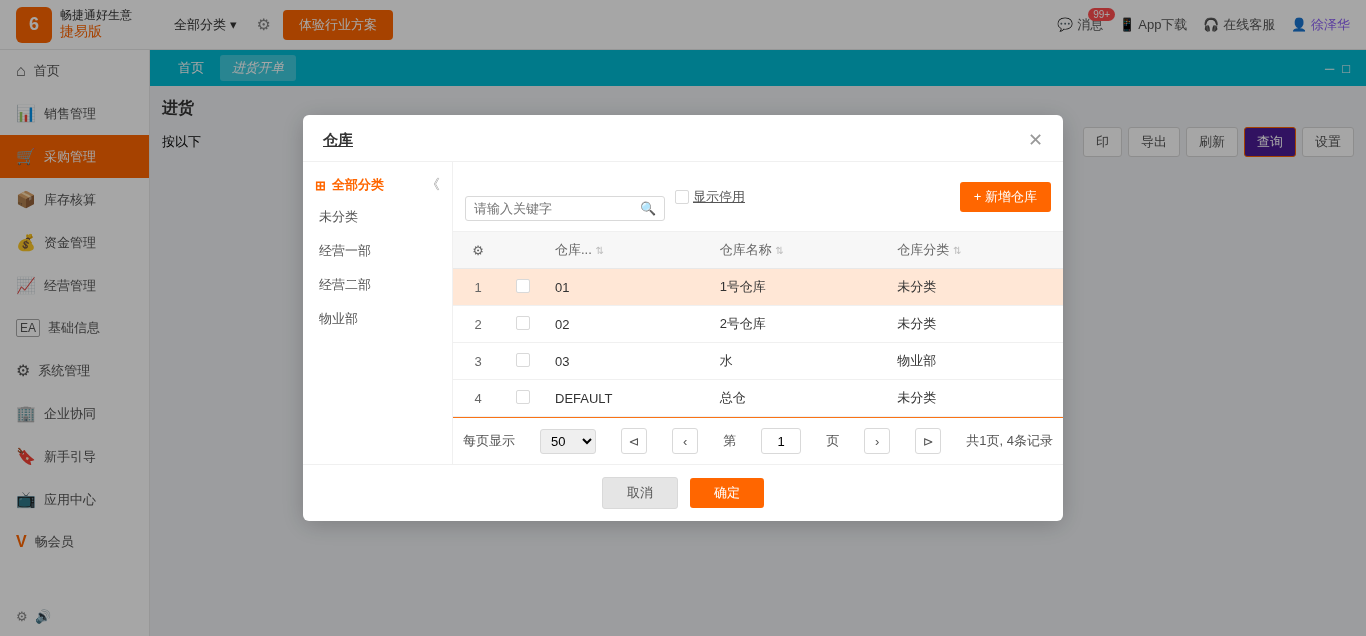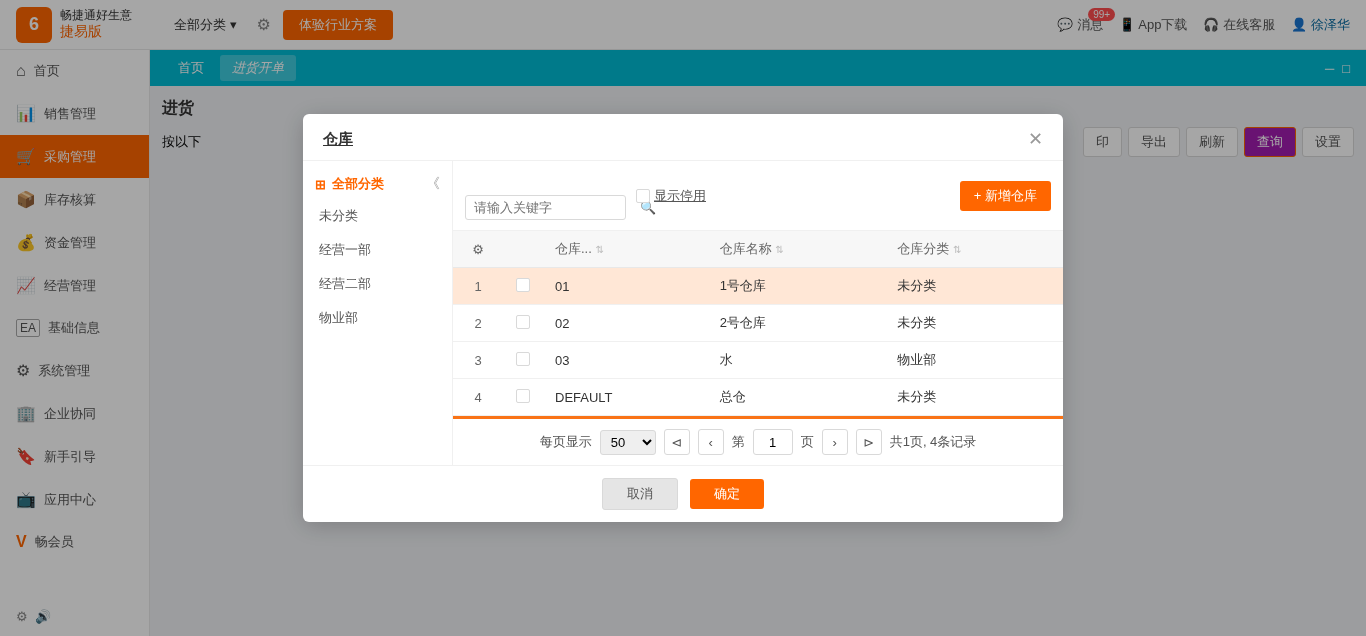--- a/index.html
+++ b/index.html
@@ -65,21 +65,21 @@
     }
     .badge {
       background: #ff4d4f;
       color: #fff;
       border-radius: 8px;
       font-size: 10px;
       padding: 1px 5px;
       position: absolute;
       top: -8px; right: -12px;
     }
-    .user-name { color: #0369a1; }
+    .user-name { color: #8b5cf6; }
 
     
     .layout { display: flex; height: calc(100vh - 50px); }
 
     
     .sidebar {
       width: 150px;
       background: #fff;
       border-right: 1px solid #e8e8e8;
       display: flex;
@@ -160,21 +160,21 @@
     .toolbar-btn {
       border: 1px solid #d9d9d9;
       background: #fff;
       padding: 5px 12px;
       border-radius: 3px;
       cursor: pointer;
       font-size: 13px;
       color: #555;
     }
     .toolbar-btn.primary {
-      background: #a21caf;
+      background: #4c1d95;
       color: #fff;
       border-color: #ff6600;
     }
 
     
     .overlay {
       position: fixed;
       top: 0; left: 0; right: 0; bottom: 0;
       background: rgba(0,0,0,0.35);
       z-index: 100;
@@ -257,21 +257,21 @@
       gap: 10px;
       border-bottom: 1px solid #f0f0f0;
     }
     .search-box {
       display: flex;
       align-items: center;
       border: 1px solid #d9d9d9;
       border-radius: 3px;
       padding: 4px 8px;
       gap: 6px;
-      width: 161px;
+      width: 200px;
       margin-top: 24px;
     }
     .search-input {
       border: none;
       outline: none;
       font-size: 13px;
       color: #333;
       width: 160px;
       background: transparent;
     }
@@ -328,24 +328,24 @@
       background: #ffe7d6;
     }
     .td-index { text-align: center; color: #666; }
     .td-check { width: 40px; text-align: center; }
     .col-sort-icon { color: #bbb; font-size: 10px; }
 
     
     .modal-pagination {
       display: flex;
       align-items: center;
-      justify-content: center;
+      justify-content: space-between;
       gap: 8px;
       padding: 10px;
-      border-top: 3px solid #f97316;
+      border-top: 1px solid #f97316;
       font-size: 13px;
       color: #555;
     }
     .page-btn {
       border: 1px solid #d9d9d9;
       background: #fff;
       width: 26px; height: 26px;
       display: flex; align-items: center; justify-content: center;
       border-radius: 3px;
       cursor: pointer;

